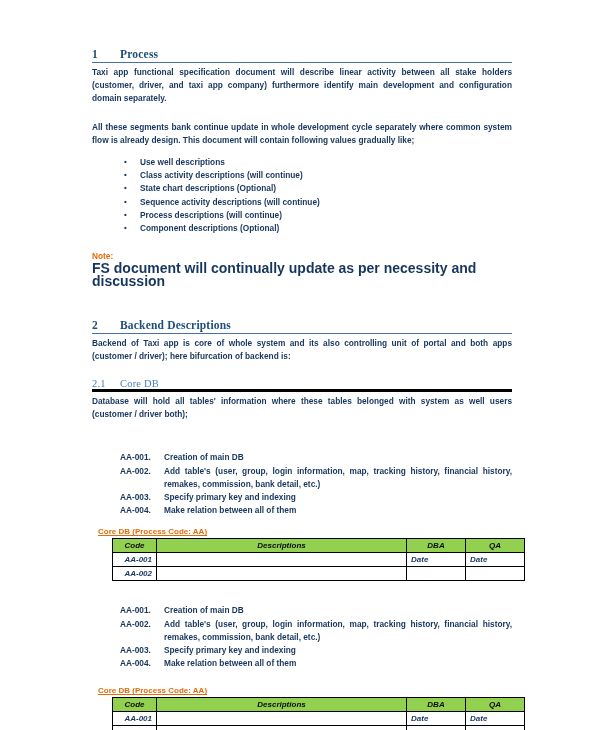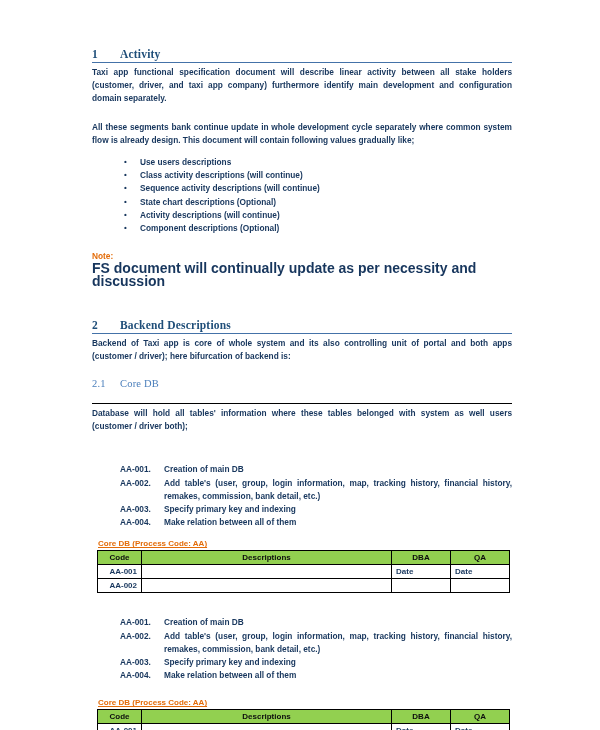--- a/index.html
+++ b/index.html
@@ -38,22 +38,22 @@
     letter-spacing: 0.2px;
   }
   h1.sec .num { display: inline-block; width: 28px; }
 
   h2.sub {
     font-family: "Liberation Serif", serif;
     font-size: 10.5px;
     font-weight: normal;
     color: #4a7ebb;
     margin: 0 0 3px 0;
-    padding: 0 0 14px 0;
-    border-bottom: 1px solid #000000;
+    padding: 0 0 0 0;
+    border-bottom: 3px solid #000000;
     letter-spacing: 0.2px;
   }
   h2.sub .num { display: inline-block; width: 28px; }
 
   
   p.body {
     font-size: 8.3px;
     line-height: 13.2px;
     color: #17365d;
     text-align: justify;
@@ -126,22 +126,23 @@
     font-size: 8px;
     font-weight: bold;
     color: #e36c09;
     margin: 0 0 1px 6px;
     line-height: 11px;
     text-decoration: underline;
   }
   table.proc {
     border-collapse: collapse;
     width: 412px;
-    margin-left: 5px;
+    margin-left: 20px;
     table-layout: fixed;
+    font-style: italic;
   }
   table.proc th, table.proc td {
     border: 1px solid #000000;
     font-size: 8px;
     font-weight: bold;
     color: #17365d;
     height: 13px;
     padding: 0 4px;
     line-height: 13px;
   }
@@ -159,33 +160,33 @@
   col.c-dba  { width: 59px; }
   col.c-qa   { width: 59px; }
 </style>
 </head>
 <body>
 
 <div class="page">
   <div class="content">
 
     <h1 class="sec">
-      <span class="num">1</span><span>Activity</span>
+      <span class="num">1</span><span>Process</span>
     </h1>
     <p class="body">Taxi app functional specification document will describe linear activity between all stake holders (customer, driver, and taxi app company) furthermore identify main development and configuration domain separately.</p>
     <div class="gap-md"></div>
     <p class="body">All these segments bank continue update in whole development cycle separately where common system flow is already design. This document will contain following values gradually like;</p>
     <div class="gap-sm"></div>
 
     <ul class="bullets">
-      <li>Use users descriptions</li>
+      <li>Use well descriptions</li>
       <li>Class activity descriptions (will continue)</li>
+      <li>State chart descriptions (Optional)</li>
       <li>Sequence activity descriptions (will continue)</li>
-      <li>State chart descriptions (Optional)</li>
-      <li>Activity descriptions (will continue)</li>
+      <li>Process descriptions (will continue)</li>
       <li>Component descriptions (Optional)</li>
     </ul>
 
     <div class="gap-md"></div>
     <div class="note-label">Note:</div>
     <div class="note-text">FS document will continually update as per necessity and discussion</div>
 
     <div class="gap-xl"></div>
 
     <h1 class="sec">

